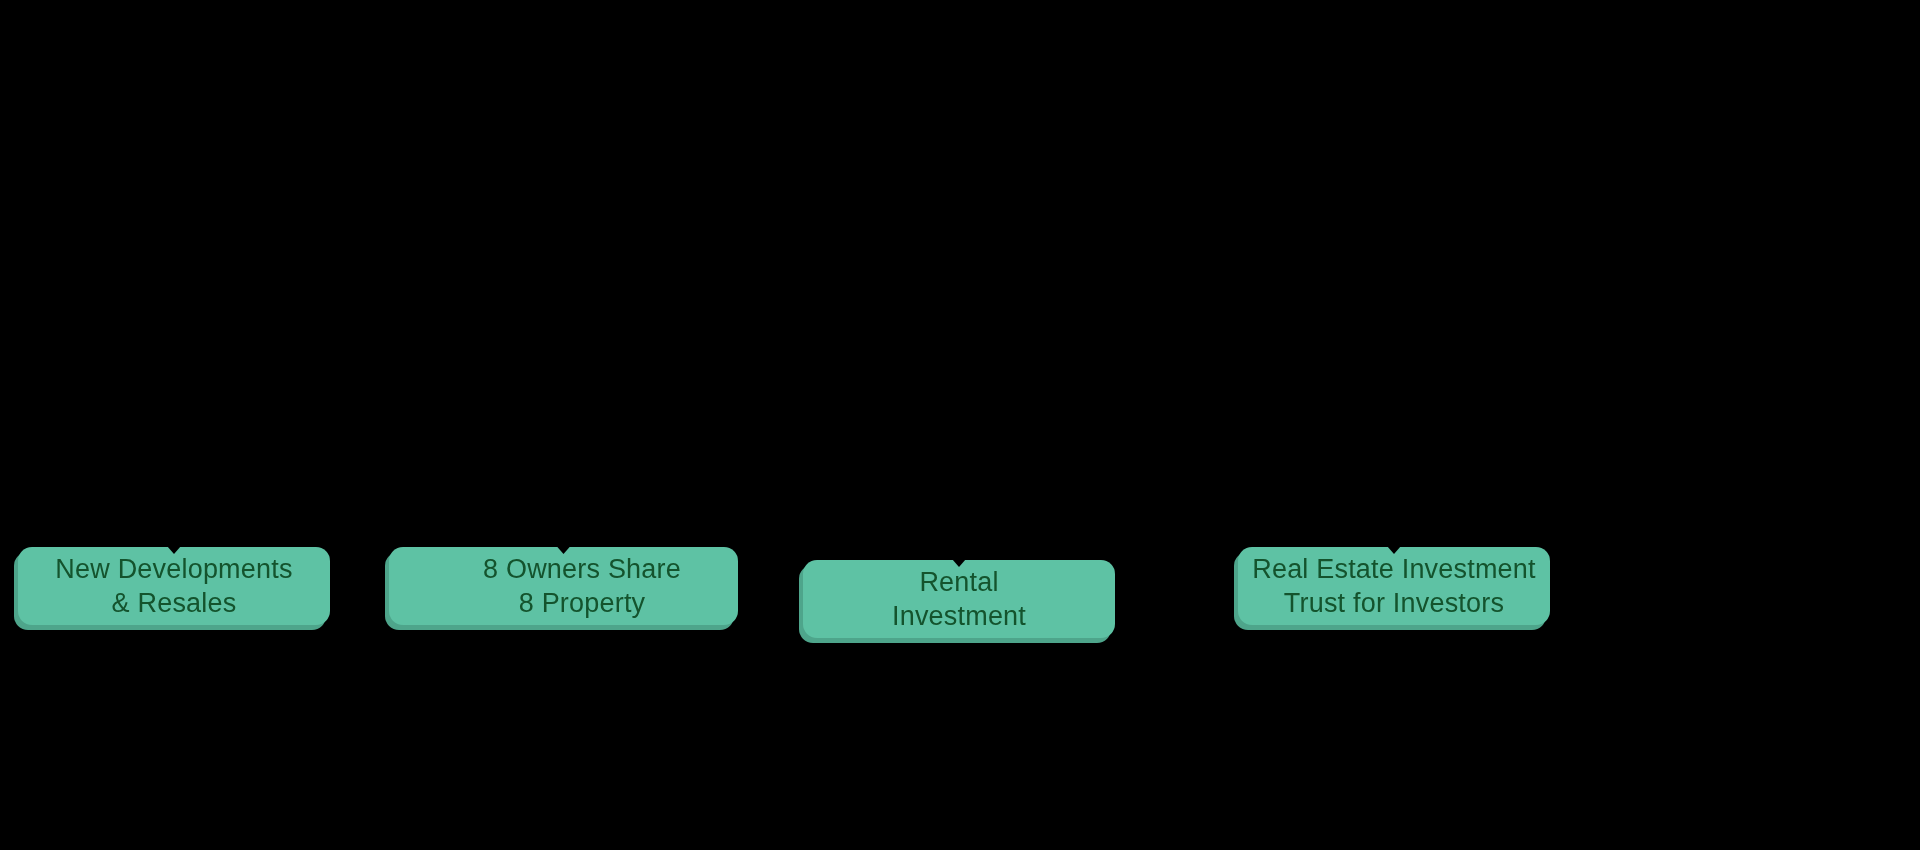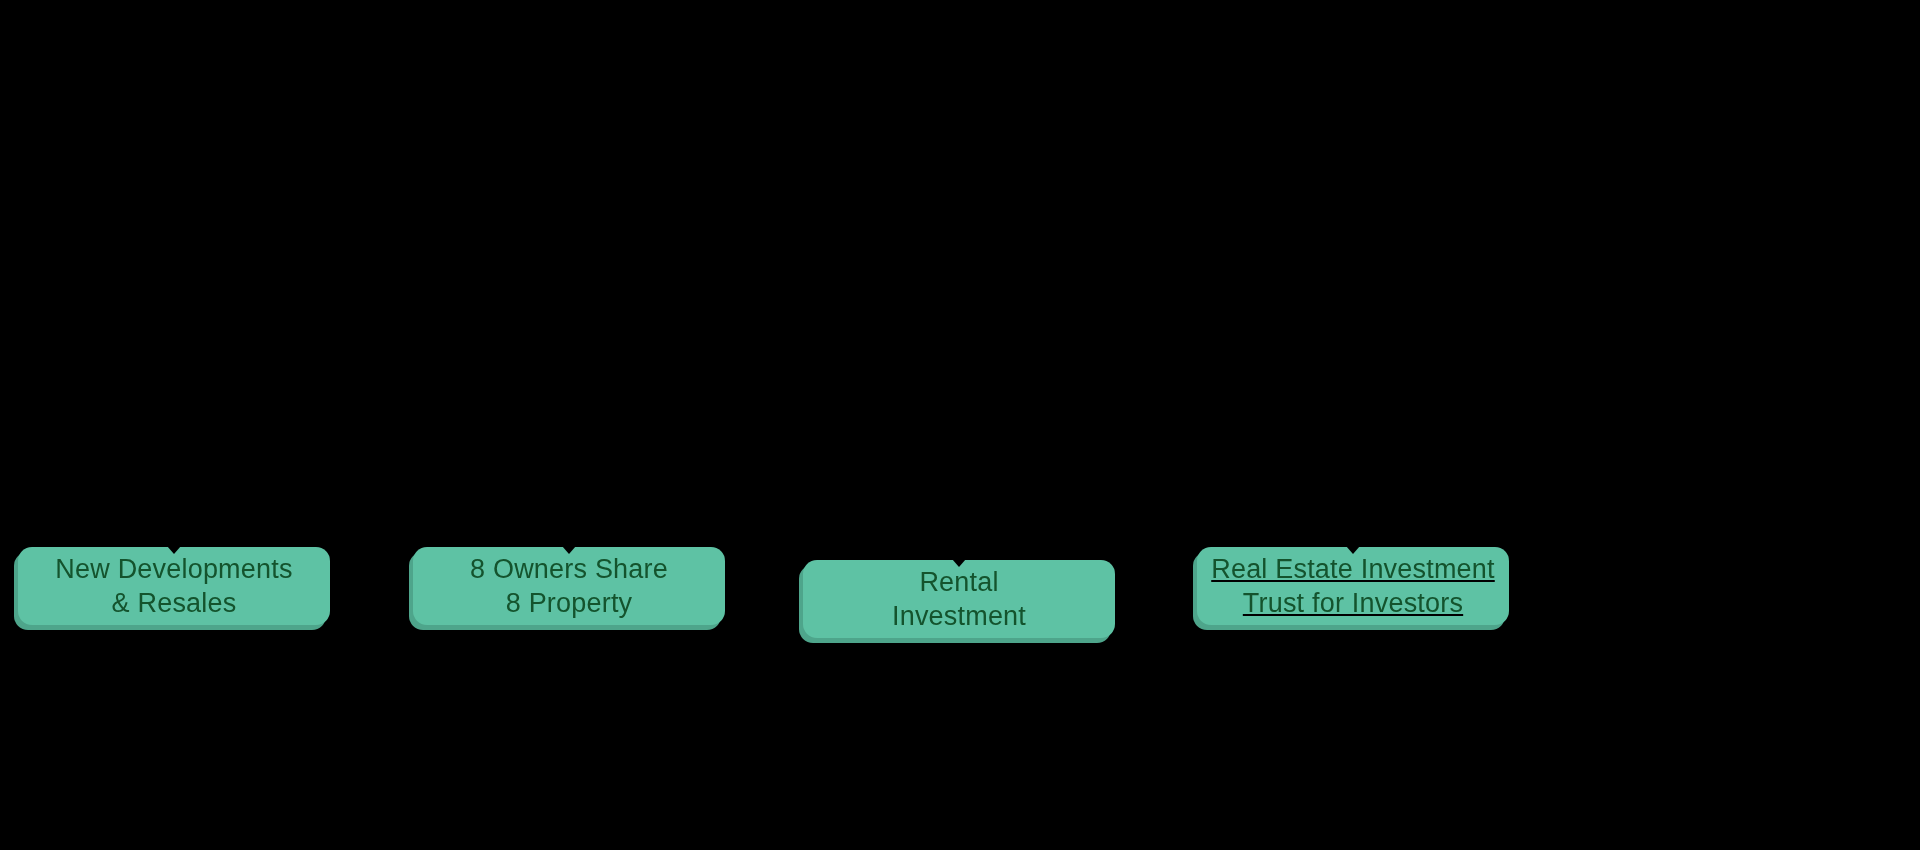--- a/index.html
+++ b/index.html
@@ -22,23 +22,23 @@
     height: 78px;
     background: #5EC2A4;
     border-radius: 14px;
     display: flex;
     align-items: center;
     justify-content: center;
     text-align: center;
     box-shadow: -4px 5px 0 0 #4EA58B;
   }
   .card.c1 { left: 18px; }
-  .card.c2 { left: 413px; }
+  .card.c2 { left: 389px; padding-left: 37px; }
   .card.c3 { left: 803px; margin-top: 13px; }
-  .card.c4 { left: 1197px; text-decoration: underline; }
+  .card.c4 { left: 1238px; }
   .card.c5 { left: 1590px; }
   .card-label {
     color: #14532d;
     font-size: 27px;
     line-height: 34px;
     font-weight: 500;
     letter-spacing: 0.2px;
     white-space: nowrap;
   }
   .card-label .line { display: block; }

